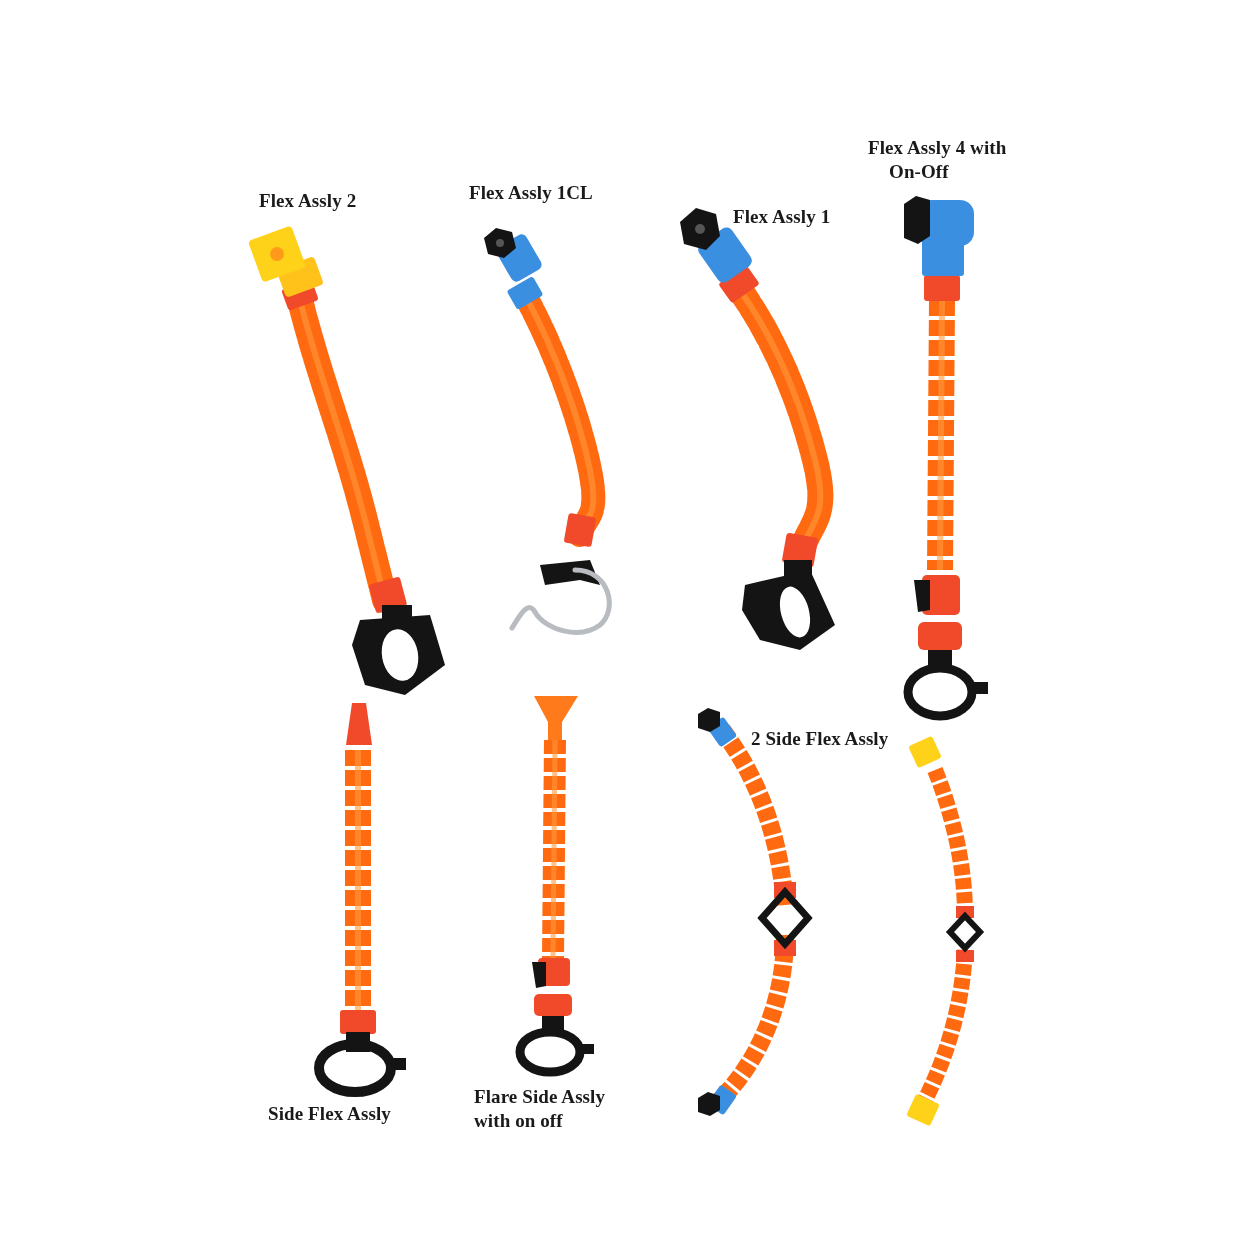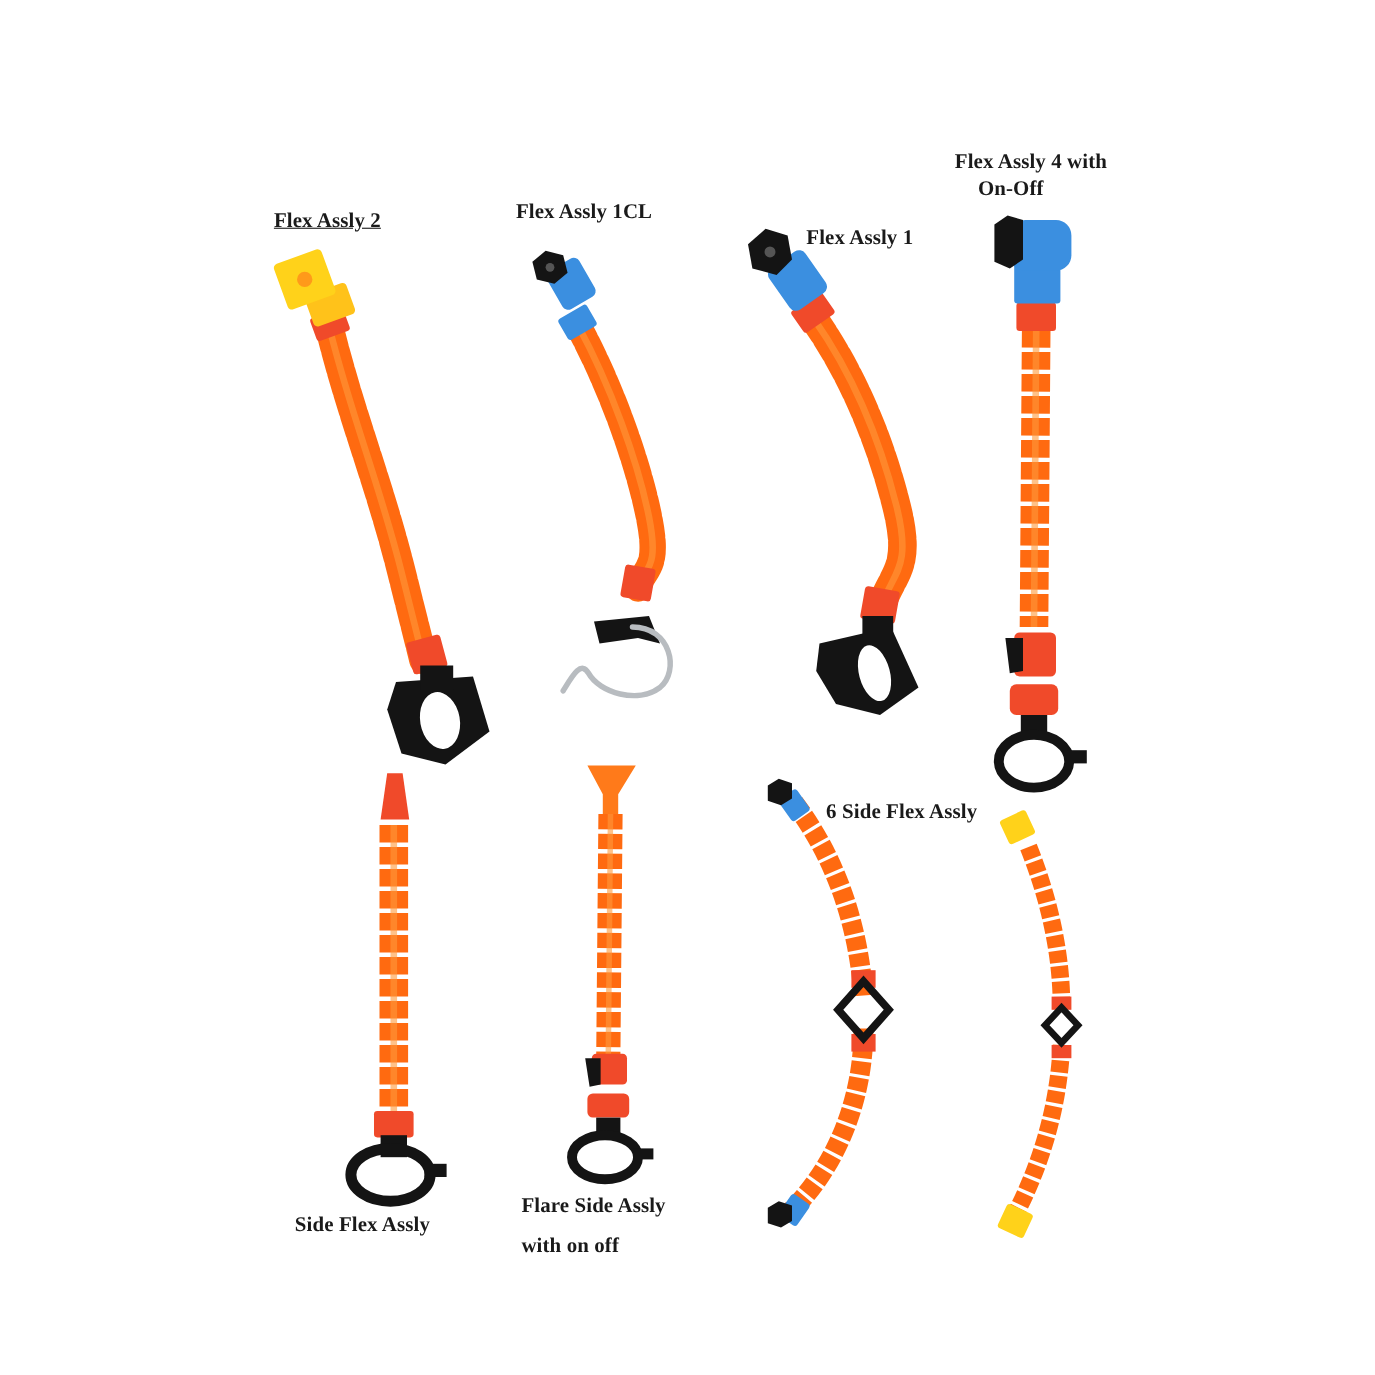--- a/index.html
+++ b/index.html
@@ -128,23 +128,23 @@
       <rect x="912" y="740" width="26" height="24" rx="3" fill="#ffd21a" transform="rotate(-25 925 752)"></rect>
       <rect x="910" y="1098" width="26" height="24" rx="3" fill="#ffd21a" transform="rotate(25 923 1110)"></rect>
       <g>
         <rect x="956" y="906" width="18" height="12" fill="#f04a2a"></rect>
         <rect x="956" y="950" width="18" height="12" fill="#f04a2a"></rect>
         <polygon points="965,916 980,932 965,948 950,932" fill="none" stroke="#141414" stroke-width="6"></polygon>
       </g>
     </g>
   </svg>
 
-  <div class="label" style="left:249px; top:189px;text-decoration:underline;">Flex Assly 2</div>
+  <div class="label" style="left:259px; top:189px;">Flex Assly 2</div>
   <div class="label" style="left:469px; top:181px;">Flex Assly 1CL</div>
   <div class="label" style="left:733px; top:205px;">Flex Assly 1</div>
   <div class="label" style="left:868px; top:136px;">Flex Assly 4 with</div>
   <div class="label" style="left:889px; top:160px;">On-Off</div>
-  <div class="label" style="left:751px; top:727px;">6 Side Flex Assly</div>
+  <div class="label" style="left:751px; top:727px;">2 Side Flex Assly</div>
   <div class="label" style="left:268px; top:1102px;">Side Flex Assly</div>
   <div class="label" style="left:474px; top:1085px;">Flare Side Assly</div>
-  <div class="label" style="left:474px; top:1109px;margin-top:12px;">with on off</div>
+  <div class="label" style="left:474px; top:1109px;">with on off</div>
 
 </div>
 
 </body></html>

